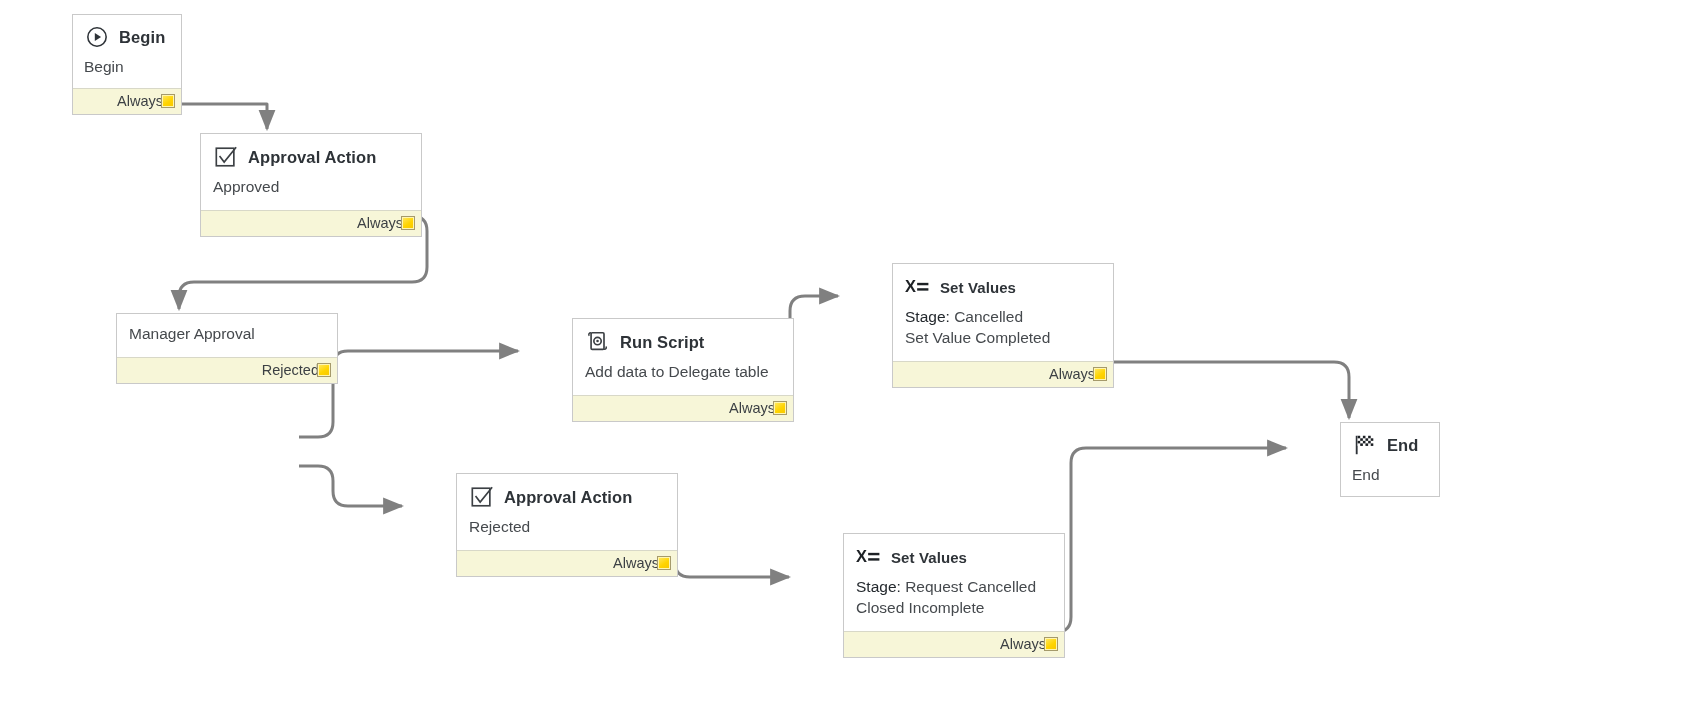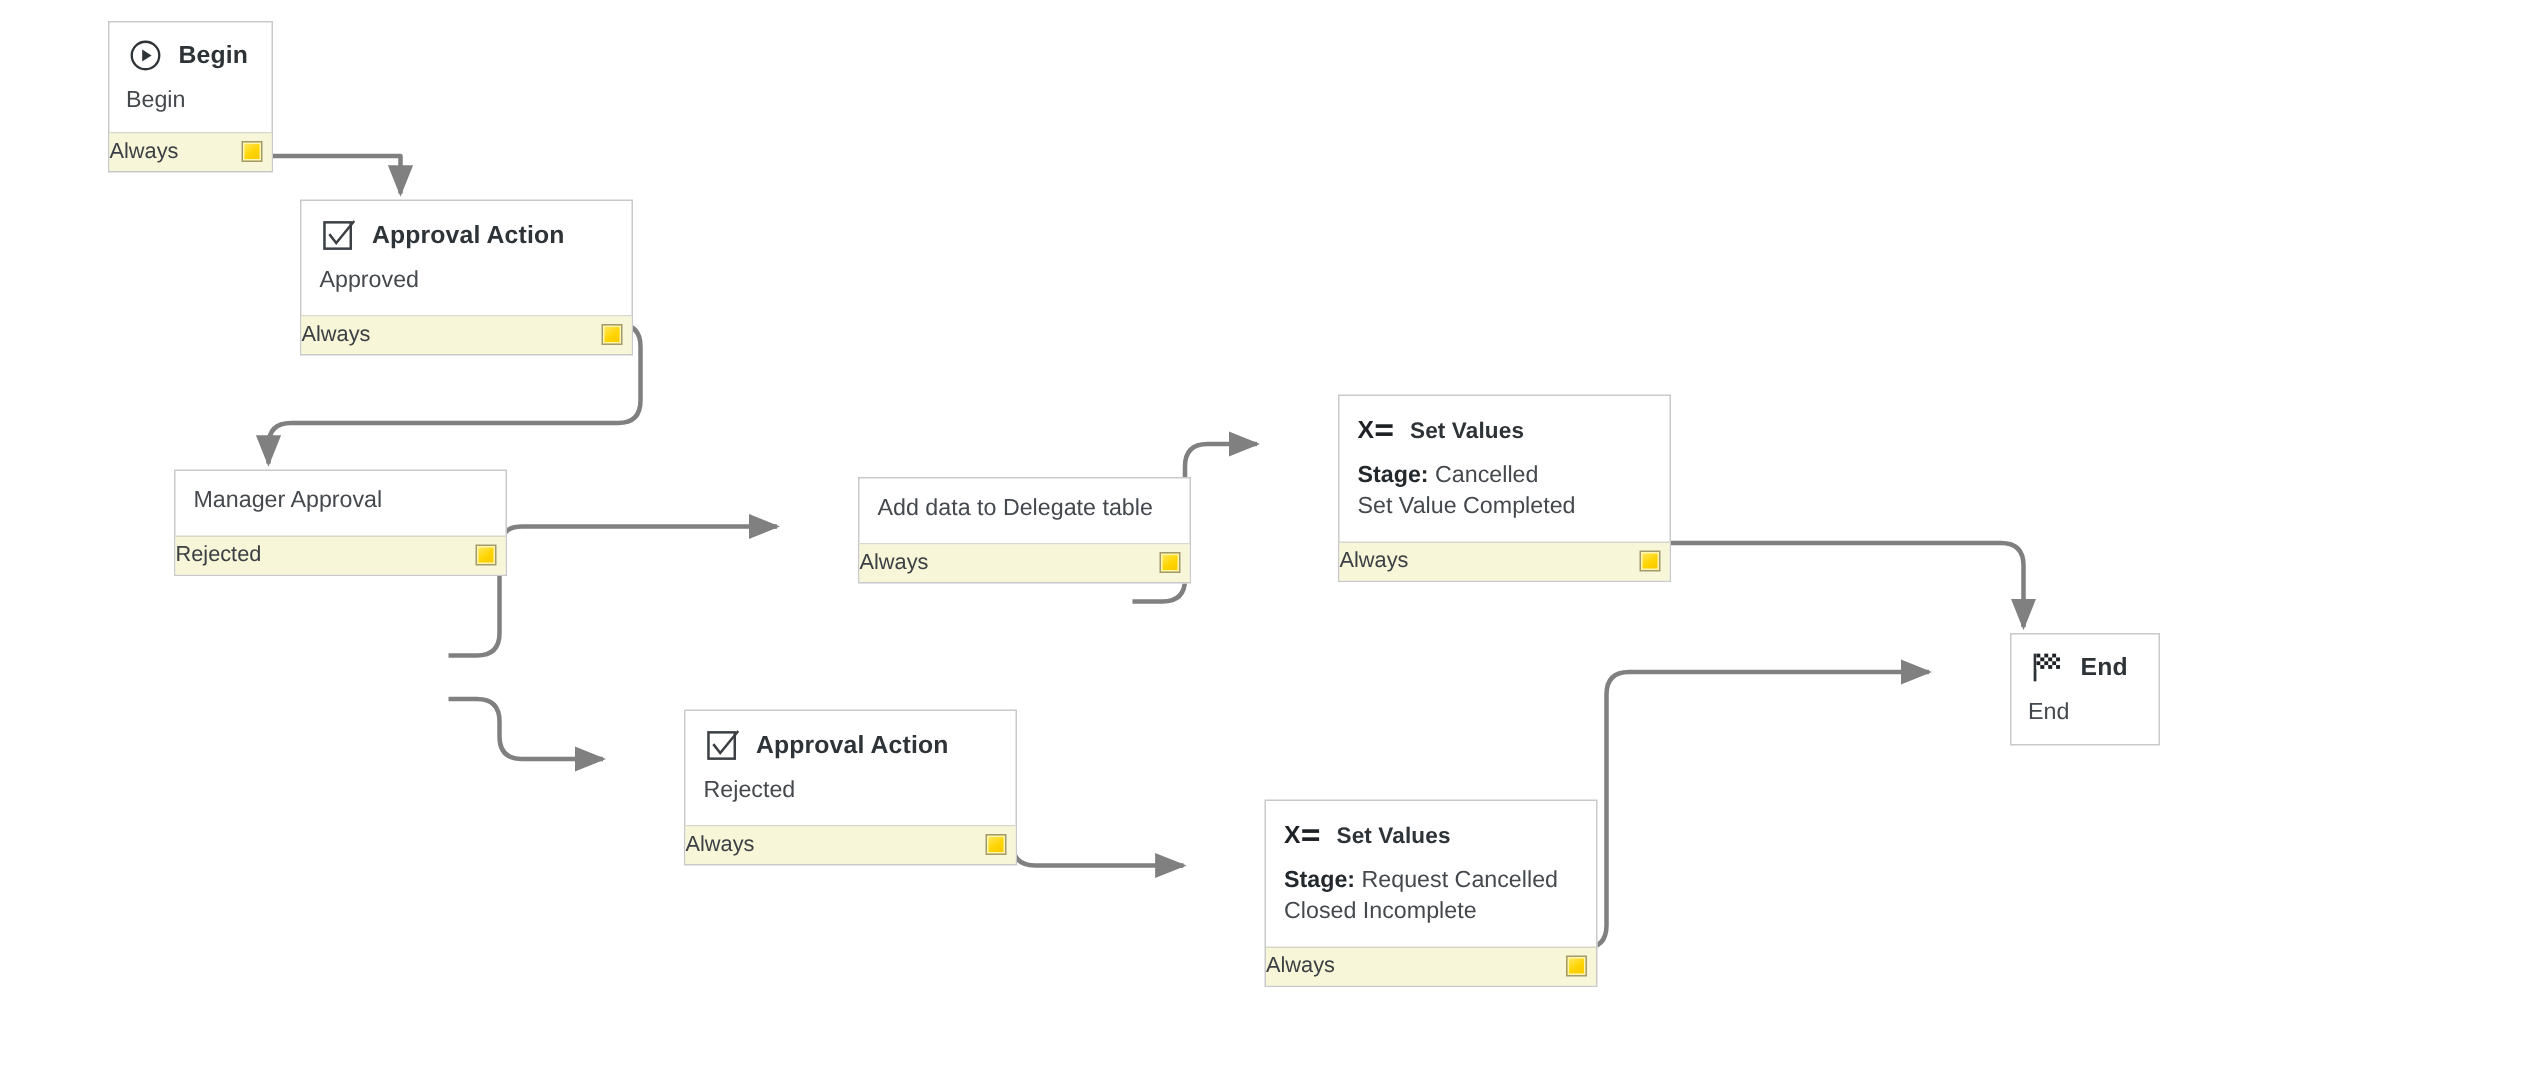--- a/index.html
+++ b/index.html
@@ -54,41 +54,41 @@
   .node-title.small {
     font-size: 15px;
   }
   .node-line {
     font-size: 15.5px;
     color: #45494d;
     line-height: 1.34;
   }
   .node-line b {
     color: #23282d;
-    font-weight: bold;
+    font-weight: normal;
   }
   .node-icon {
     flex: 0 0 auto;
     display: inline-flex;
     align-items: center;
     justify-content: center;
     width: 26px;
     height: 26px;
   }
   .ports {
     border-top: 1px solid #d8d8c8;
   }
   .port-row {
     position: relative;
     height: 25px;
     background: #f7f6d8;
     border-bottom: 1px solid #e6e5ce;
     display: flex;
     align-items: center;
-    justify-content: flex-start;
+    justify-content: flex-end;
   }
   .port-row:last-child {
     border-bottom: none;
   }
   .port-label {
     font-size: 14.5px;
     color: #3c4044;
     padding-right: 18px;
   }
   .port-dot {
@@ -207,20 +207,31 @@
     <div class="ports">
       <div class="port-row">
         <span class="port-label">Rejected</span>
         <span class="port-dot"></span>
       </div>
     </div>
   </div>
 
   <div class="node" id="node-run-script">
     <div class="node-body">
+      <div class="node-header">
+        <span class="node-icon">
+          <svg width="24" height="24" viewBox="0 0 26 26">
+            <rect x="5.5" y="3" width="14" height="18" rx="1.2" fill="none" stroke="#3c4044" stroke-width="1.8"></rect>
+            <path d="M5.5 3 C3 3 2.4 5 3.6 6.2 M19.5 21 C22 21 22.6 19 21.4 17.8" fill="none" stroke="#3c4044" stroke-width="1.6"></path>
+            <circle cx="12.5" cy="12" r="4" fill="none" stroke="#3c4044" stroke-width="1.8"></circle>
+            <circle cx="12.5" cy="12" r="1.4" fill="#3c4044"></circle>
+          </svg>
+        </span>
+        <span class="node-title">Run Script</span>
+      </div>
       <div class="node-line">
         <span>Add data to Delegate table</span>
       </div>
     </div>
     <div class="ports">
       <div class="port-row">
         <span class="port-label">Always</span>
         <span class="port-dot"></span>
       </div>
     </div>

